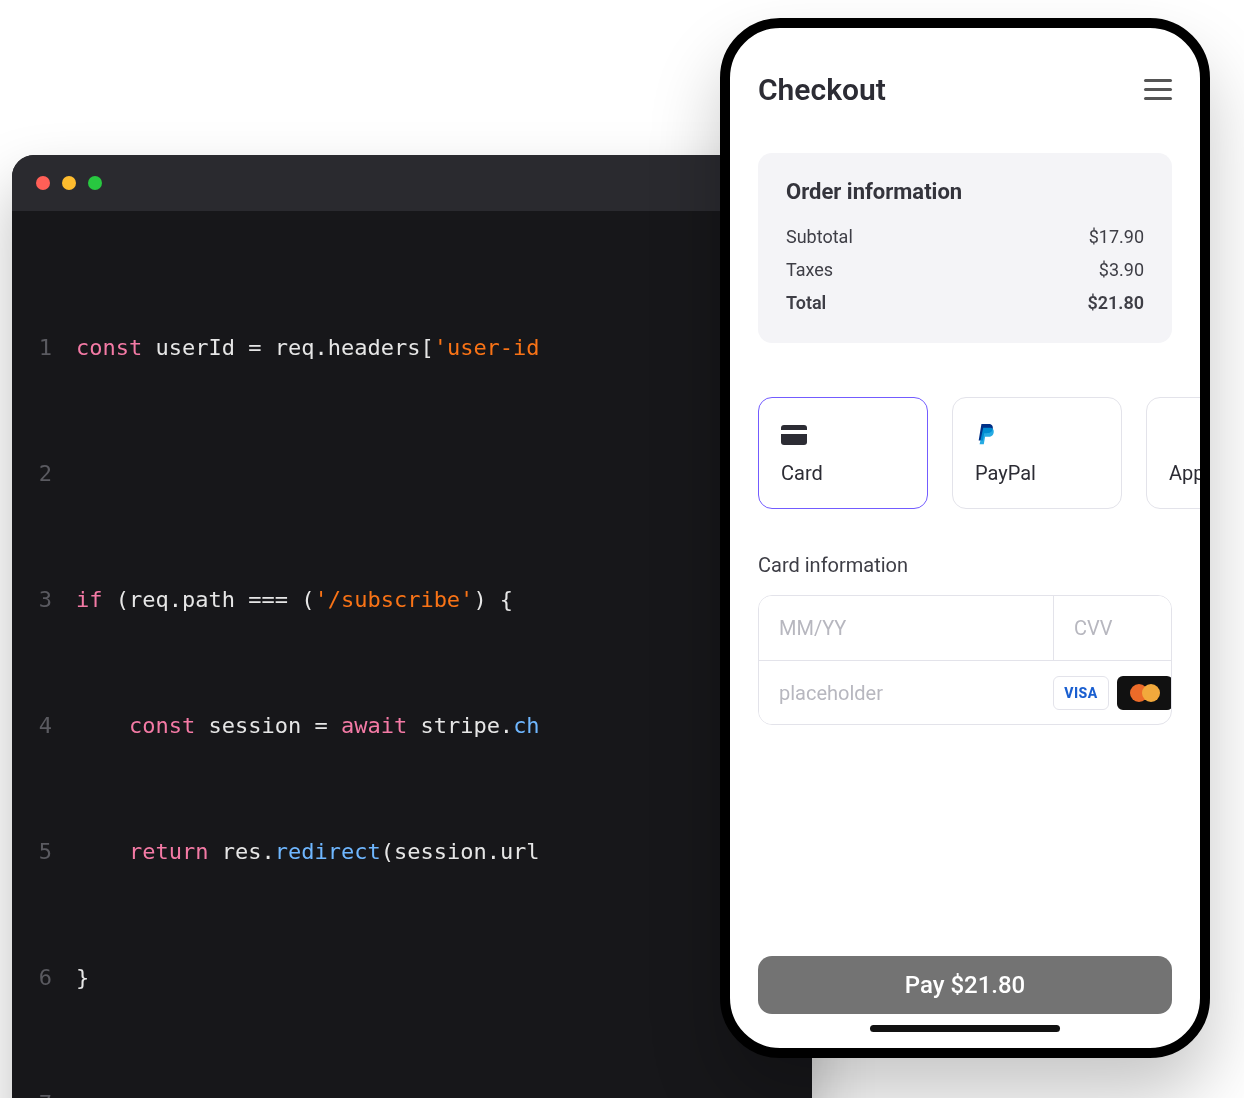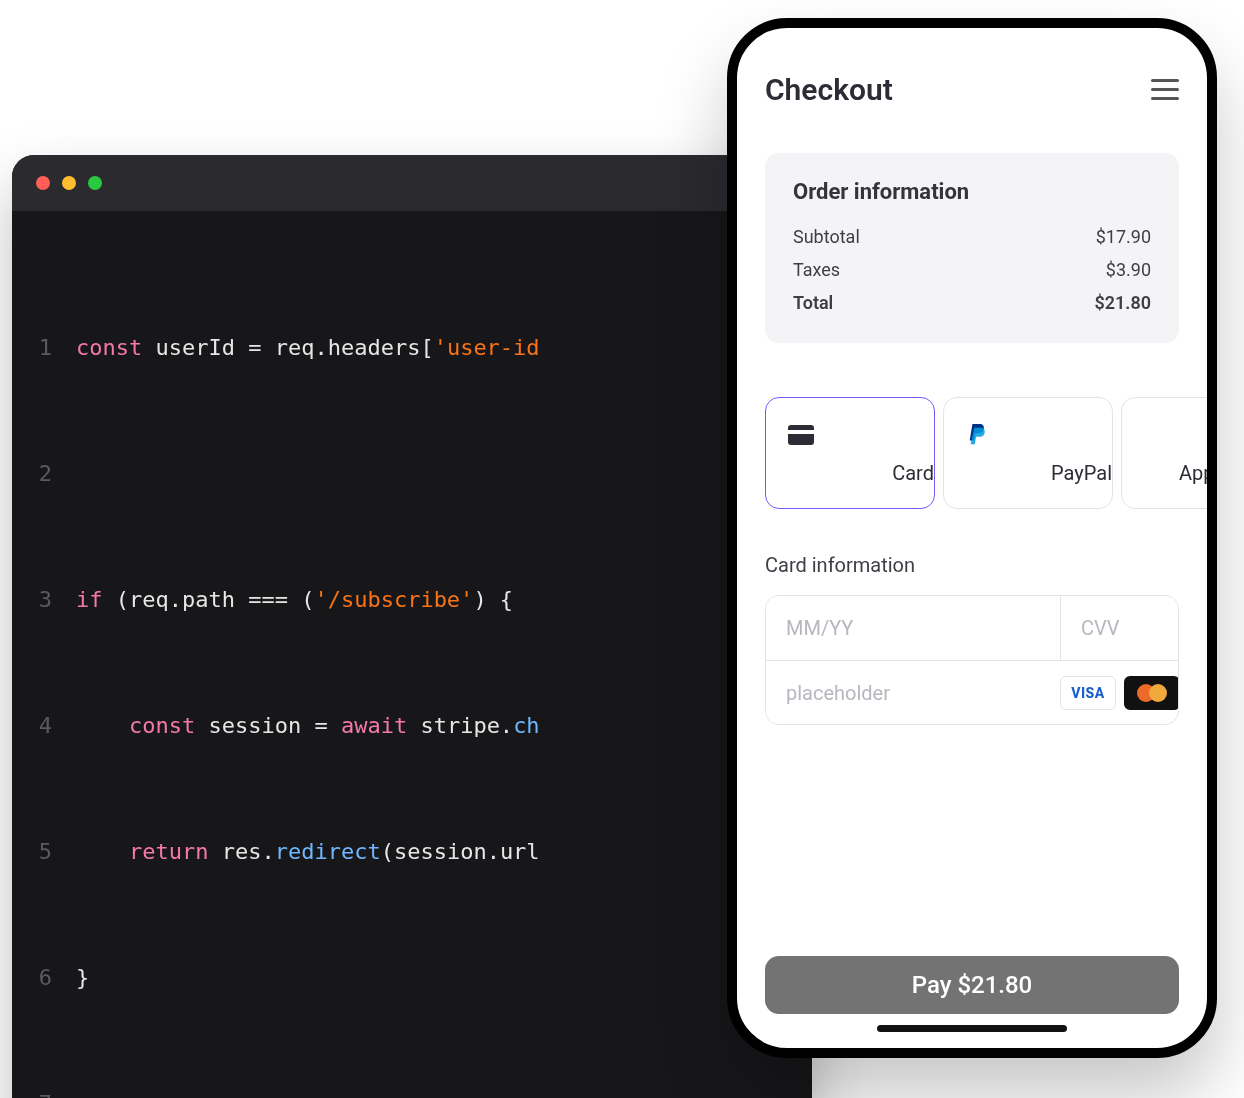--- a/index.html
+++ b/index.html
@@ -53,21 +53,21 @@
     user-select:none;
   }
   .code { color:#e6e6e6; }
   .tok-kw { color:#f47aa5; }
   .tok-str { color:#f97316; }
   .tok-fn { color:#6fb7ff; }
 
   
   .phone {
     position:absolute;
-    right: 27px;
+    right: 34px;
     top: 18px;
     width: 490px;
     height: 1040px;
     border-radius: 60px;
     border: 10px solid #000;
     background:#fff;
     box-shadow: 0 40px 70px rgba(0,0,0,.22);
     overflow:hidden;
     margin-left:32px;
   }
@@ -94,21 +94,21 @@
   .order-card {
     background:#f4f4f7;
     border-radius: 14px;
     padding: 26px 28px 30px 28px;
     margin-bottom: 54px;
   }
   .order-title { font-size:22px; font-weight:700; color:#34343c; margin-bottom:22px; }
   .order-row { display:flex; justify-content:space-between; font-size:18px; color:#3e3e46; margin-bottom:12px;gap:39px; }
   .order-row:last-child { margin-bottom:0; font-weight:600; }
 
-  .pay-methods { display:flex; gap:8px; margin-bottom:44px;text-align:right; }
+  .pay-methods { display:flex; gap:24px; margin-bottom:44px; }
   .pm-card {
     flex:0 0 170px;
     height:112px;
     border-radius:14px;
     border:1px solid #e3e3ea;
     display:flex;
     flex-direction:column;
     justify-content:center;
     gap:12px;
     padding-left:22px;

